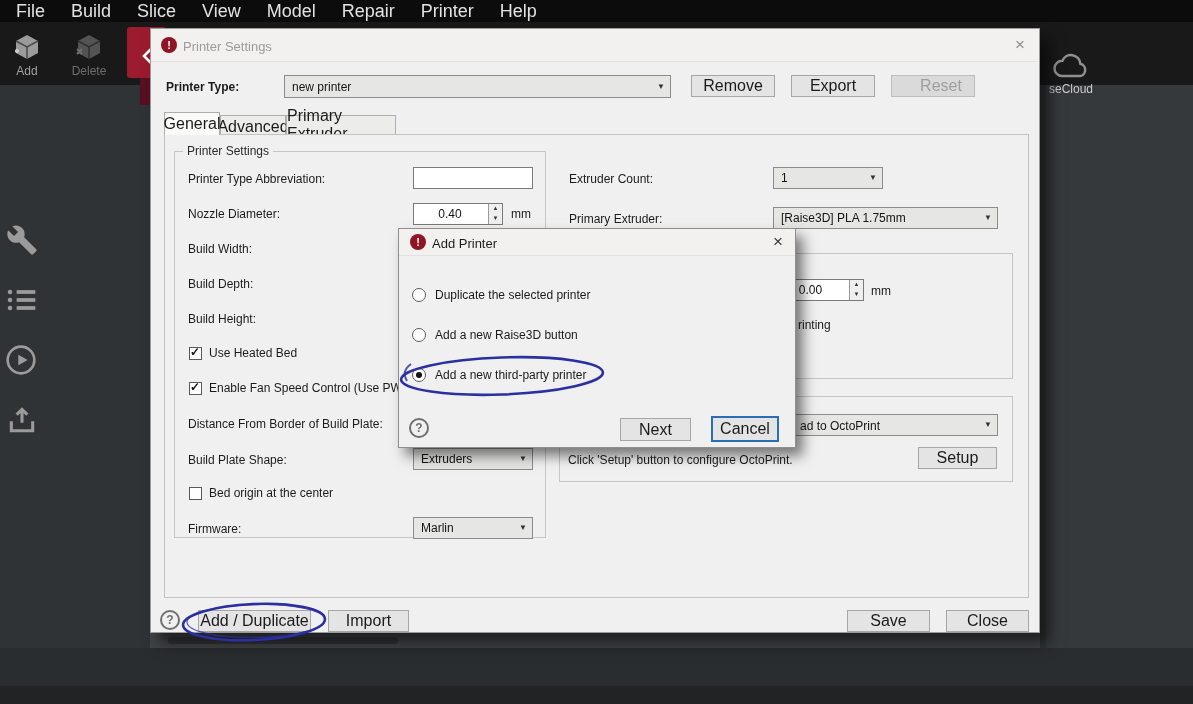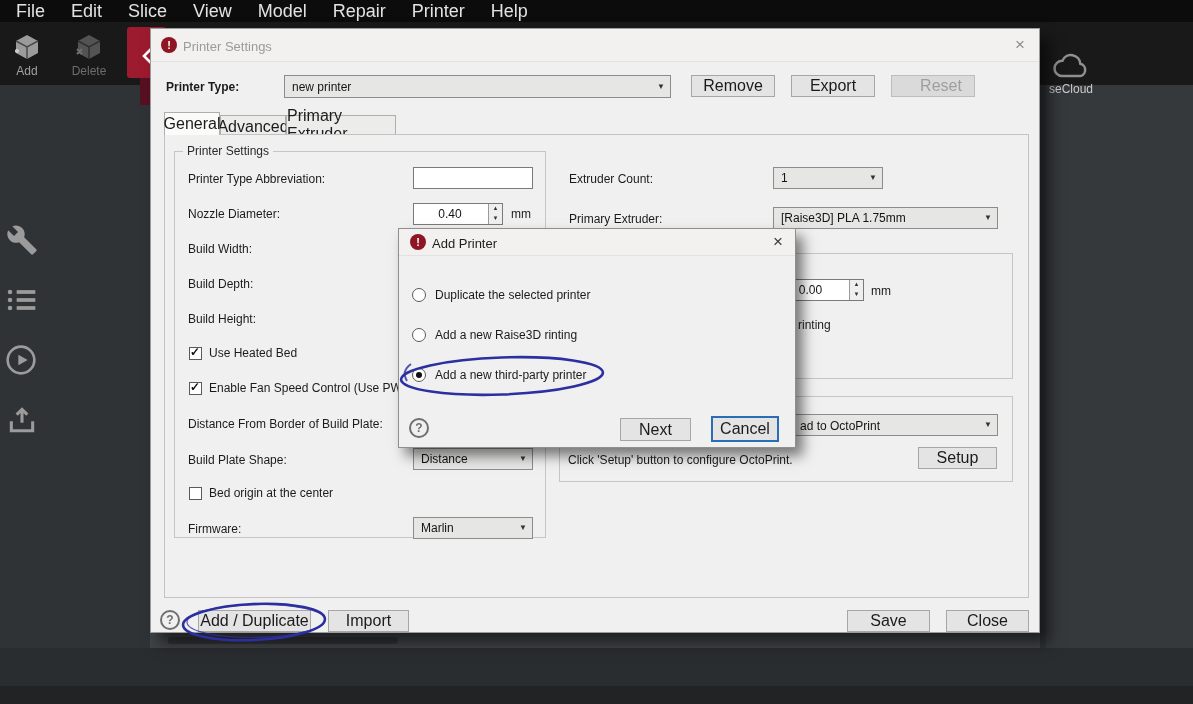--- a/index.html
+++ b/index.html
@@ -78,21 +78,21 @@
   .ink { position:absolute; pointer-events:none; }
   .clip-text { position:absolute; font-size:12px; color:#141414; white-space:nowrap; }
 </style>
 </head>
 <body>
 
 <div class="frame">
 
   <div class="abs menubar">
     <span class="mi">File</span>
-    <span class="mi">Edit</span>
+    <span class="mi">Build</span>
     <span class="mi">Slice</span>
     <span class="mi">View</span>
     <span class="mi">Model</span>
     <span class="mi">Repair</span>
     <span class="mi">Printer</span>
     <span class="mi">Help</span>
   </div>
 
   <div class="abs toolbar">
     <div class="tool" style="left:0px; top:10px;">
@@ -237,21 +237,21 @@
       <span class="checkbox on">
           <span class="mark">✓</span>
         </span>
       <span class="lbl" style="position:static;">Enable Fan Speed Control (Use PWM-C</span>
     </div>
 
     <span class="lbl" style="left:37px; top:388px;">Distance From Border of Build Plate:</span>
 
     <span class="lbl" style="left:37px; top:424px;">Build Plate Shape:</span>
     <div class="combo" style="left:262px; top:419px; width:120px; height:22px;">
-      <span>Distance</span>
+      <span>Extruders</span>
       <span class="arr">▼</span>
     </div>
 
     <div class="cb-row" style="left:38px; top:457px;">
       <span class="checkbox"></span>
       <span class="lbl" style="position:static;">Bed origin at the center</span>
     </div>
 
     <span class="lbl" style="left:37px; top:493px;">Firmware:</span>
     <div class="combo" style="left:262px; top:488px; width:120px; height:22px;">
@@ -307,21 +307,21 @@
       <span class="dlg-title dark" style="left:33px; top:7px;">Add Printer</span>
       <span class="close-x dark" style="right:12px; top:5px;">×</span>
     </div>
 
     <div class="radio-row" style="left:13px; top:59px;">
       <span class="radio"></span>
       <span class="lbl" style="position:static;">Duplicate the selected printer</span>
     </div>
     <div class="radio-row" style="left:13px; top:99px;">
       <span class="radio"></span>
-      <span class="lbl" style="position:static;">Add a new Raise3D rinting</span>
+      <span class="lbl" style="position:static;">Add a new Raise3D button</span>
     </div>
     <div class="radio-row" style="left:13px; top:139px;">
       <span class="radio on">
           <span class="dot"></span>
         </span>
       <span class="lbl" style="position:static;">Add a new third-party printer</span>
     </div>
 
     <svg class="ink" style="left:-2px; top:122px;" width="220" height="52" viewBox="0 0 220 52">
       <ellipse cx="105" cy="25" rx="101" ry="18.5" fill="none" stroke="#2b2fa0" stroke-width="2.6" transform="rotate(-2 105 25)"></ellipse>

